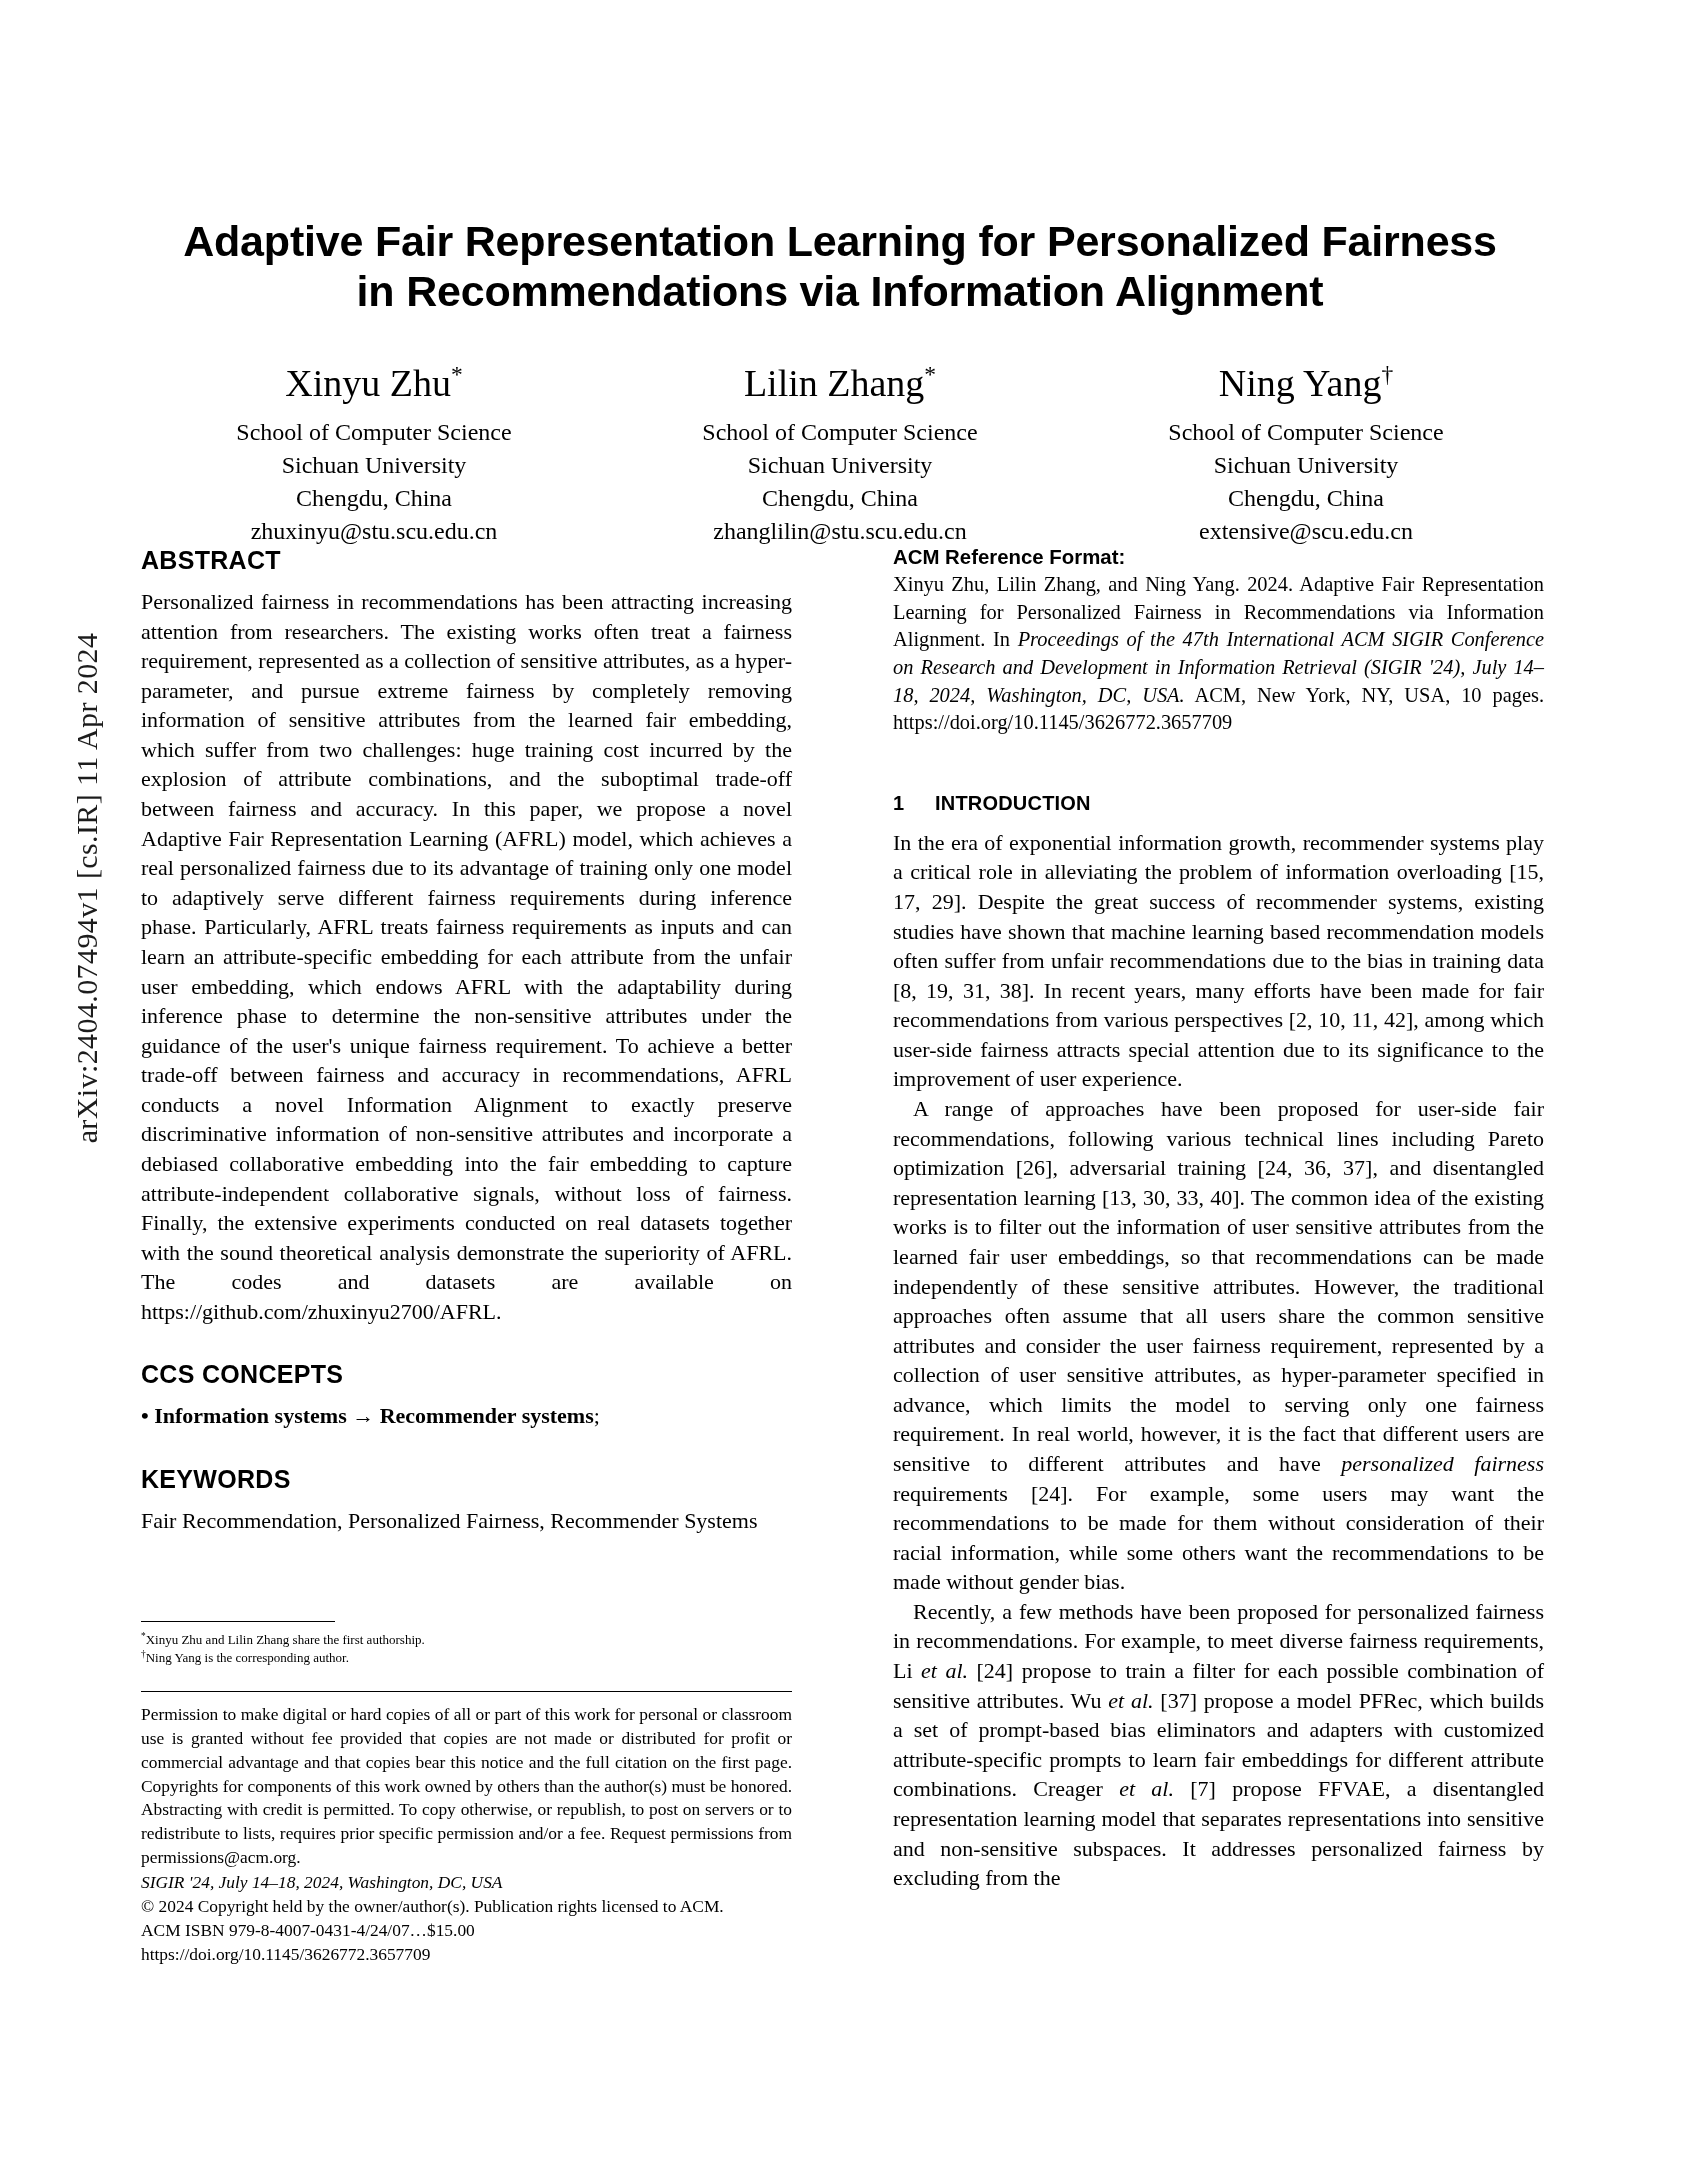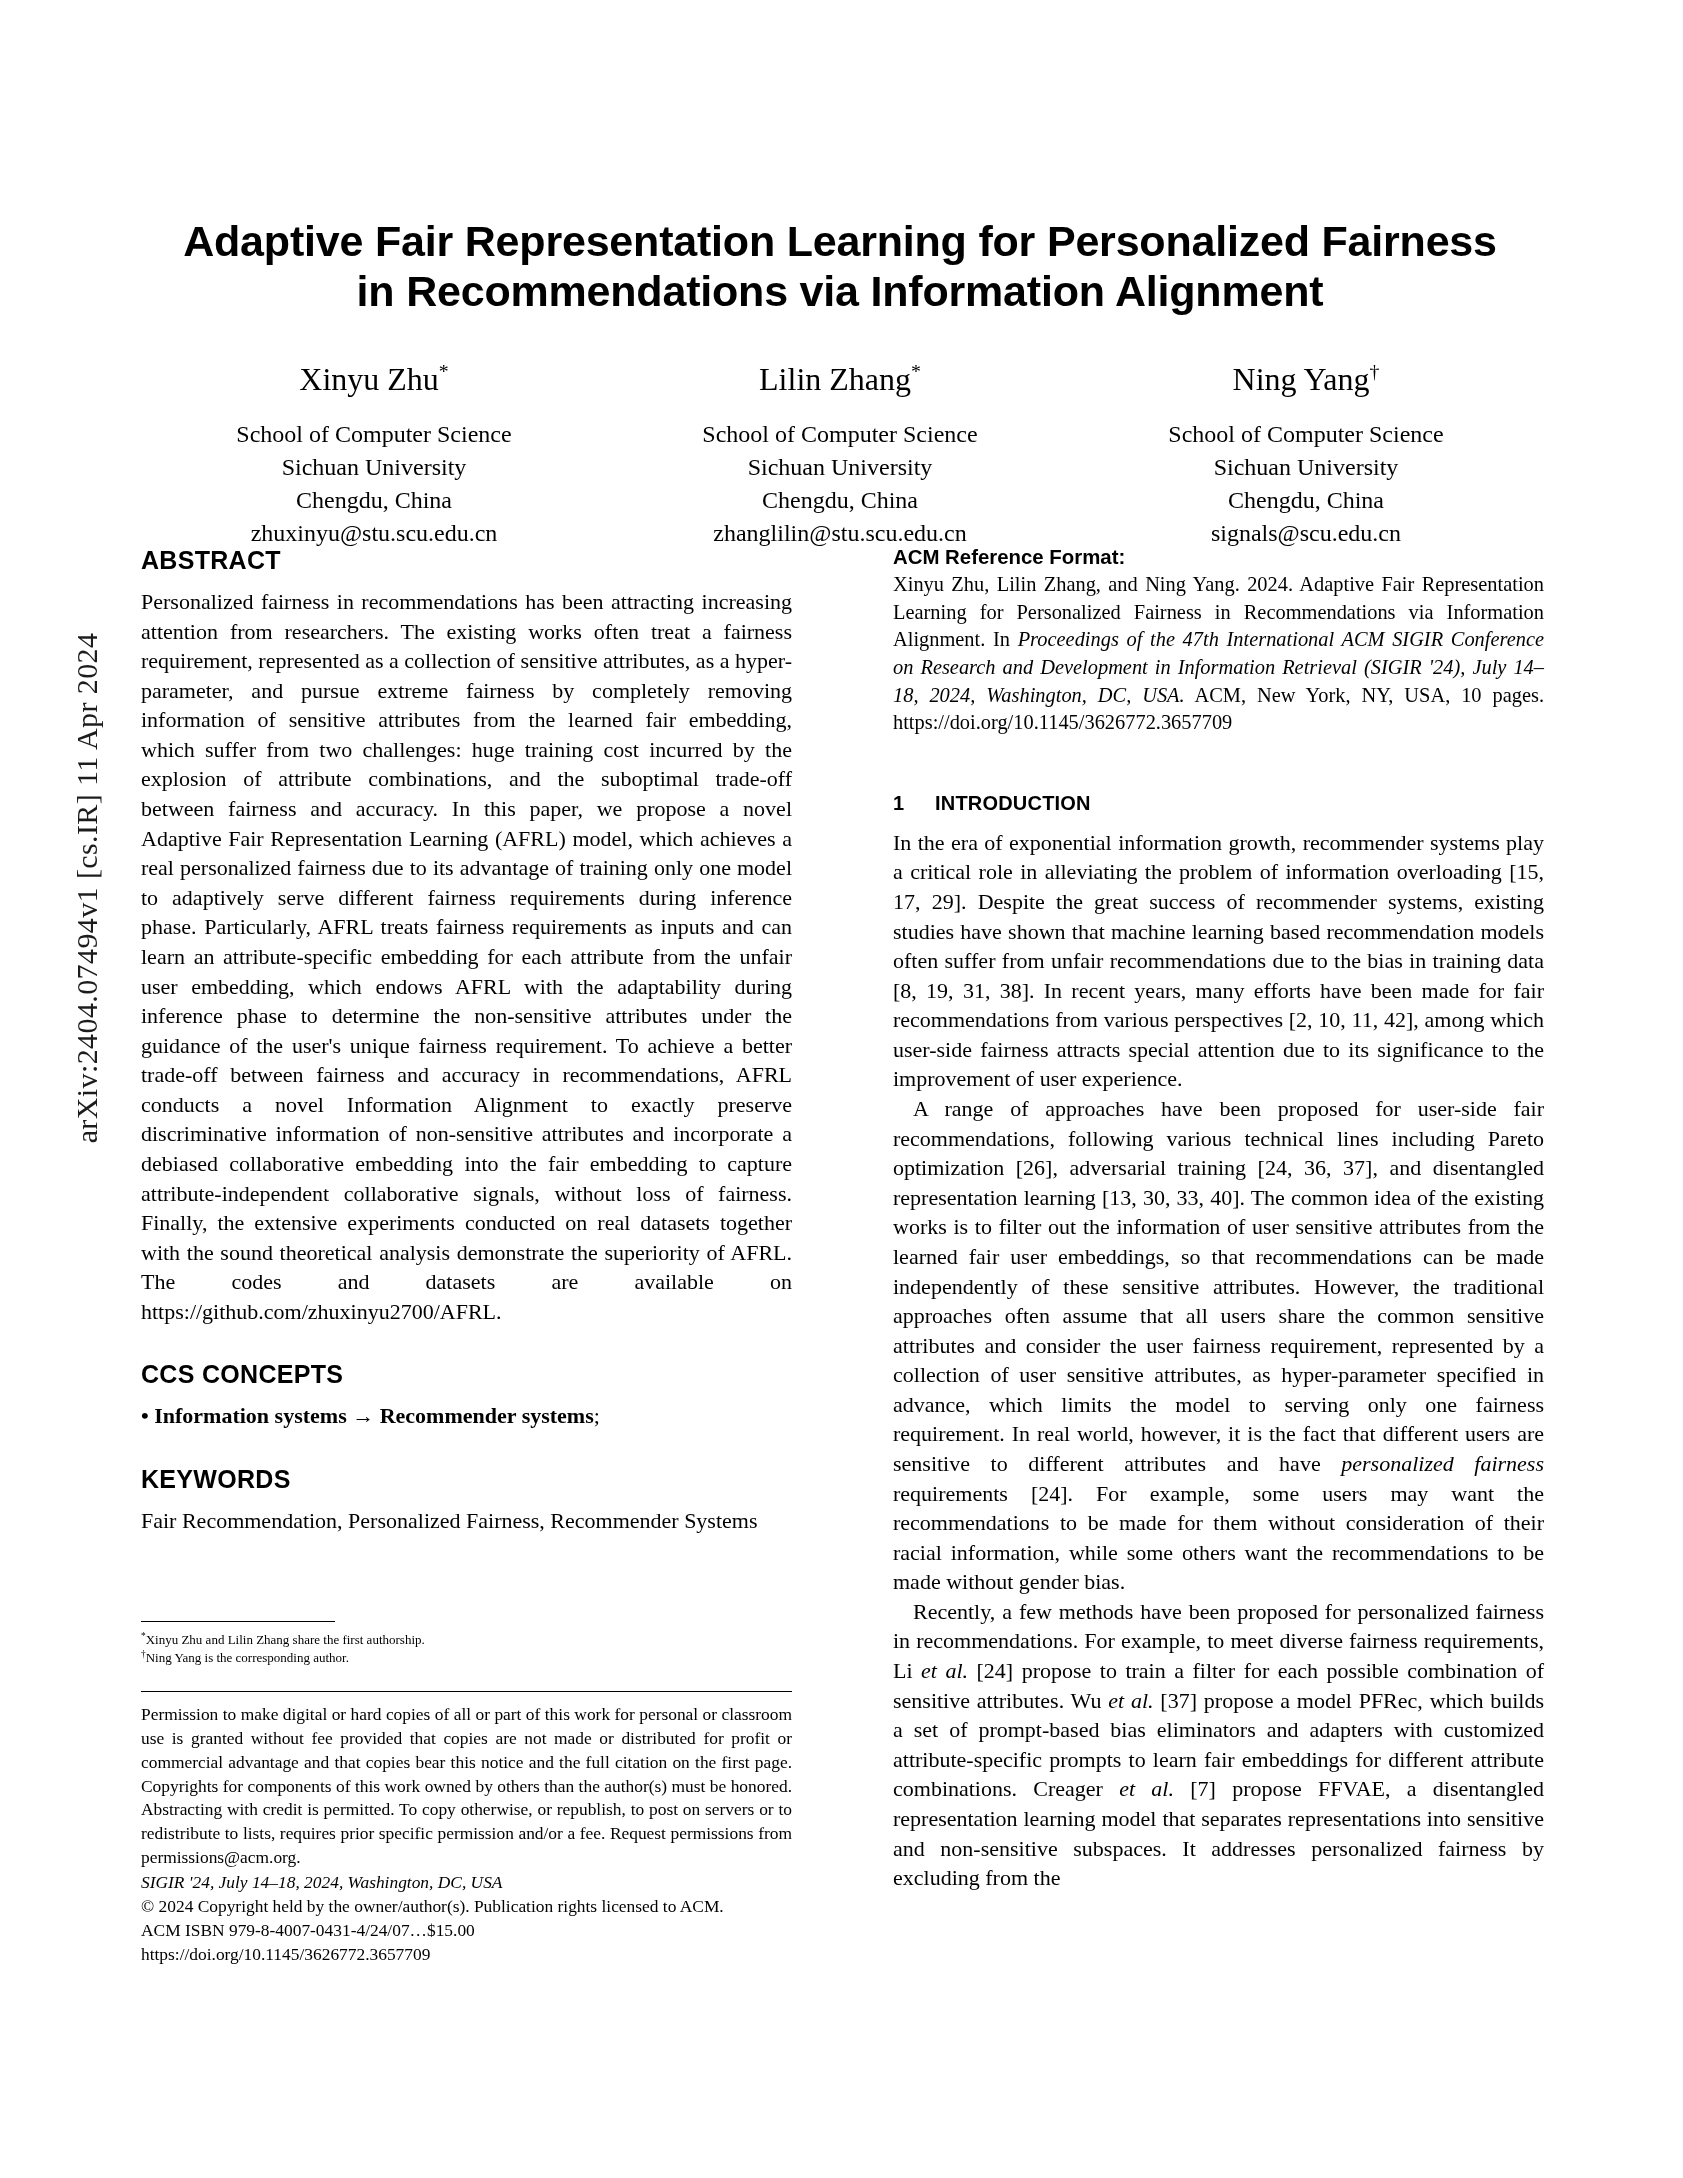--- a/index.html
+++ b/index.html
@@ -56,23 +56,23 @@
     margin-top: 42px;
     width: 100%;
   }
   .author {
     flex: 1 1 0;
     text-align: center;
     font-size: 24px;
     line-height: 1.37;
   }
   .author .nm {
-    font-size: 32px;
+    font-size: 38px;
     line-height: 1.3;
-    margin-bottom: 18px;
+    margin-bottom: 8px;
   }
   .author .nm sup {
     font-size: 0.62em;
     vertical-align: super;
     line-height: 0;
   }
   .author .ln { display: block; }
 
   
   .cols {
@@ -226,21 +226,21 @@
         <span class="ln">Sichuan University</span>
         <span class="ln">Chengdu, China</span>
         <span class="ln">zhanglilin@stu.scu.edu.cn</span>
       </div>
 
       <div class="author">
         <div class="nm"><span>Ning Yang</span><sup>†</sup></div>
         <span class="ln">School of Computer Science</span>
         <span class="ln">Sichuan University</span>
         <span class="ln">Chengdu, China</span>
-        <span class="ln">signals@scu.edu.cn</span>
+        <span class="ln">extensive@scu.edu.cn</span>
       </div>
 
     </div>
   </div>
 
   <div class="cols">
 
     <div class="col col-left">
 
       <h2 class="sec">ABSTRACT</h2>

